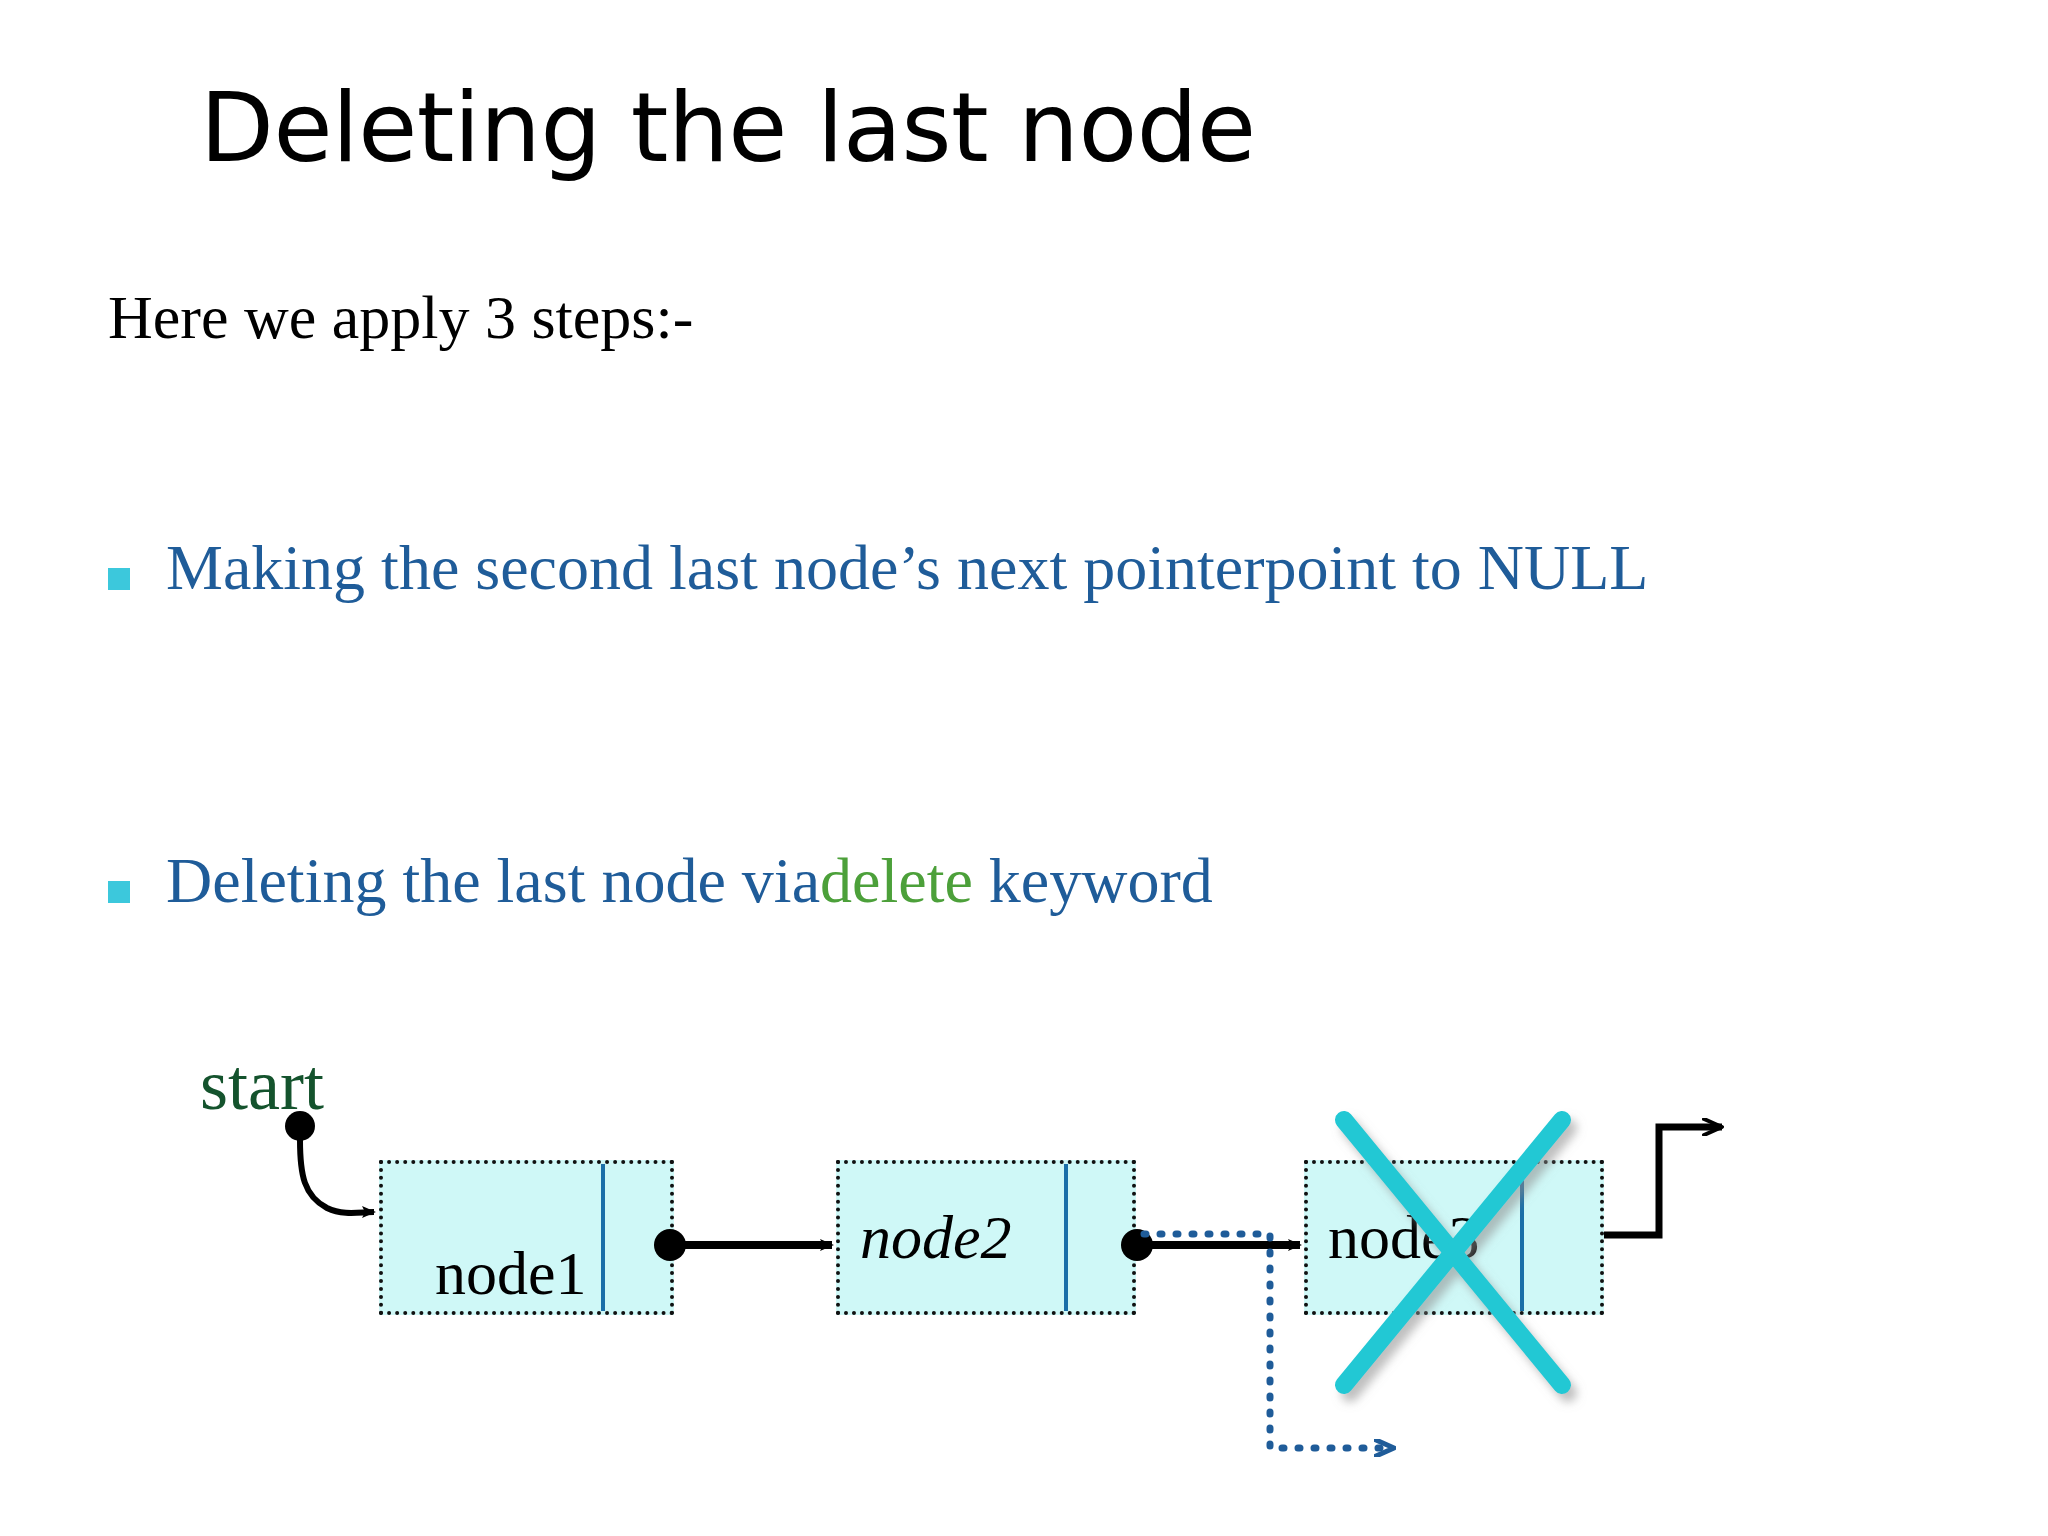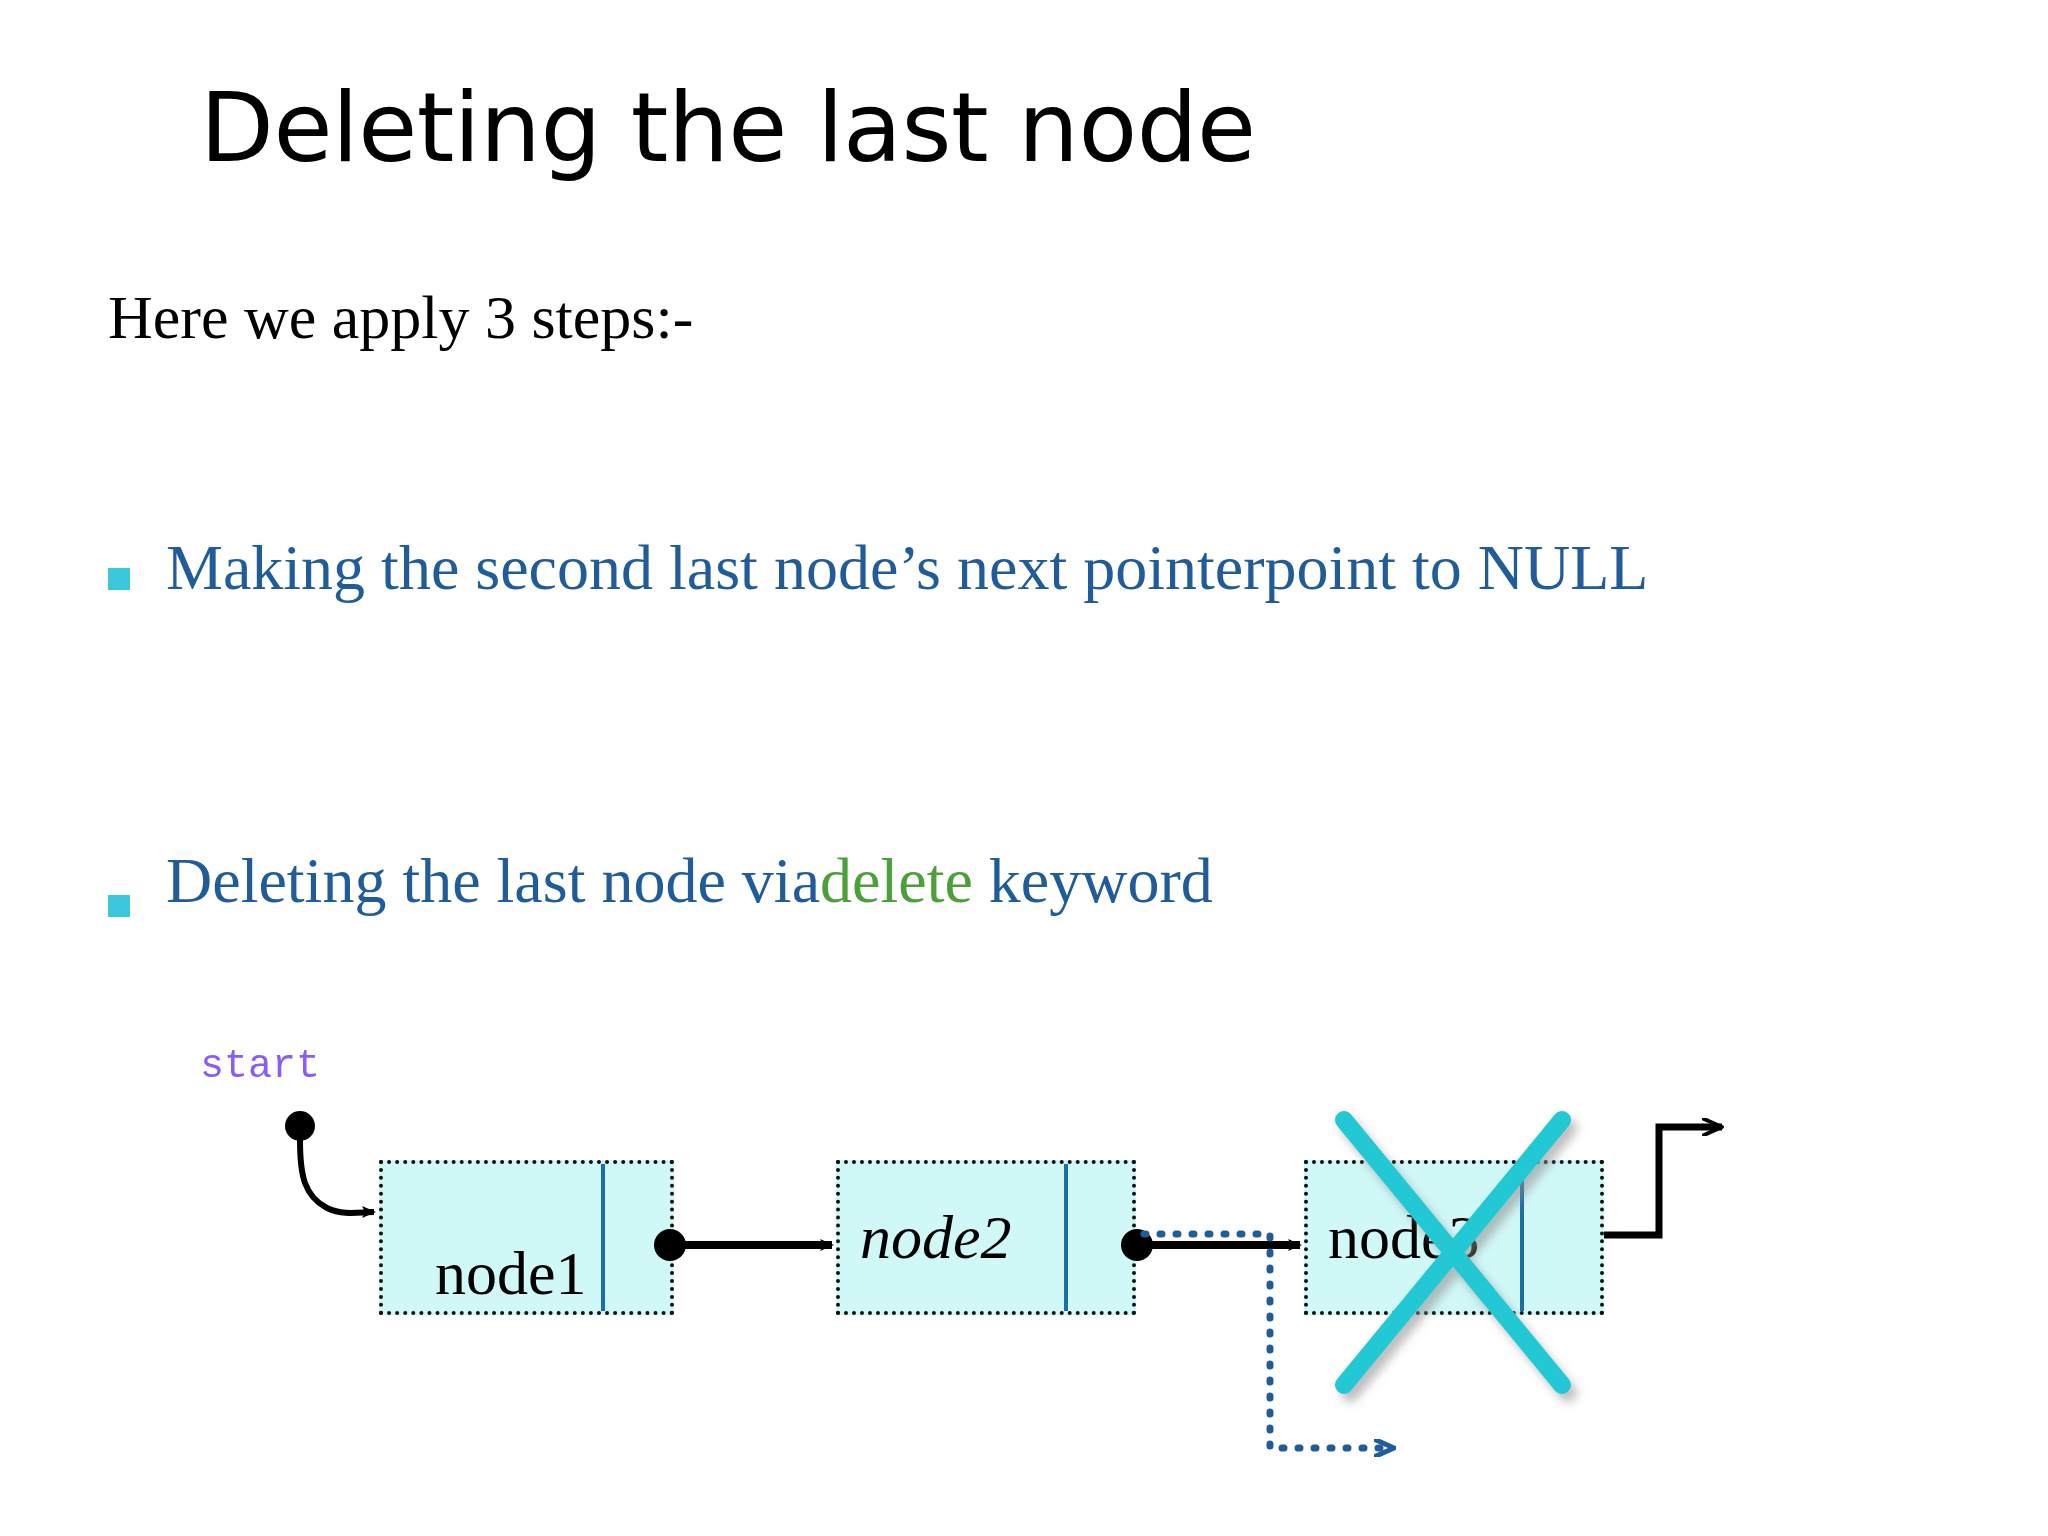--- a/index.html
+++ b/index.html
@@ -60,29 +60,29 @@
     margin-top: 36px;
     margin-right: 36px;
   }
   .bullet-text {
     font-family: "Liberation Serif", serif;
     font-size: 64px;
     line-height: 1.12;
     color: #1F5C99;
   }
   #bullet-1 { top: 532px; }
-  #bullet-2 { top: 845px; align-items: flex-end; }
+  #bullet-2 { top: 845px; }
   .kw-delete { color: #4CA03A; }
   #start-label {
     position: absolute;
     left: 196px;
     top: 1044px;
-    font-family: Liberation Mono, monospace;
-    font-size: 40px;
-    color: #8b5cf6;
+    font-family: Liberation Serif, serif;
+    font-size: 72px;
+    color: #14532d;
   }
   .node-box {
     position: absolute;
     top: 1160px;
     height: 155px;
     background: #CFF8F7;
     border: 4px dotted #111111;
     box-sizing: border-box;
   }
   .node-divider {

